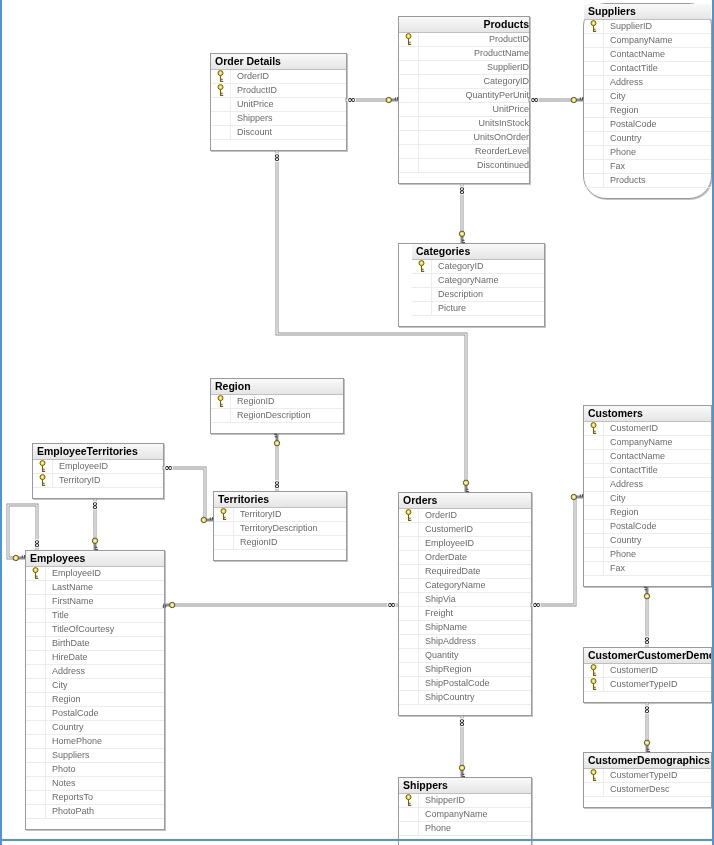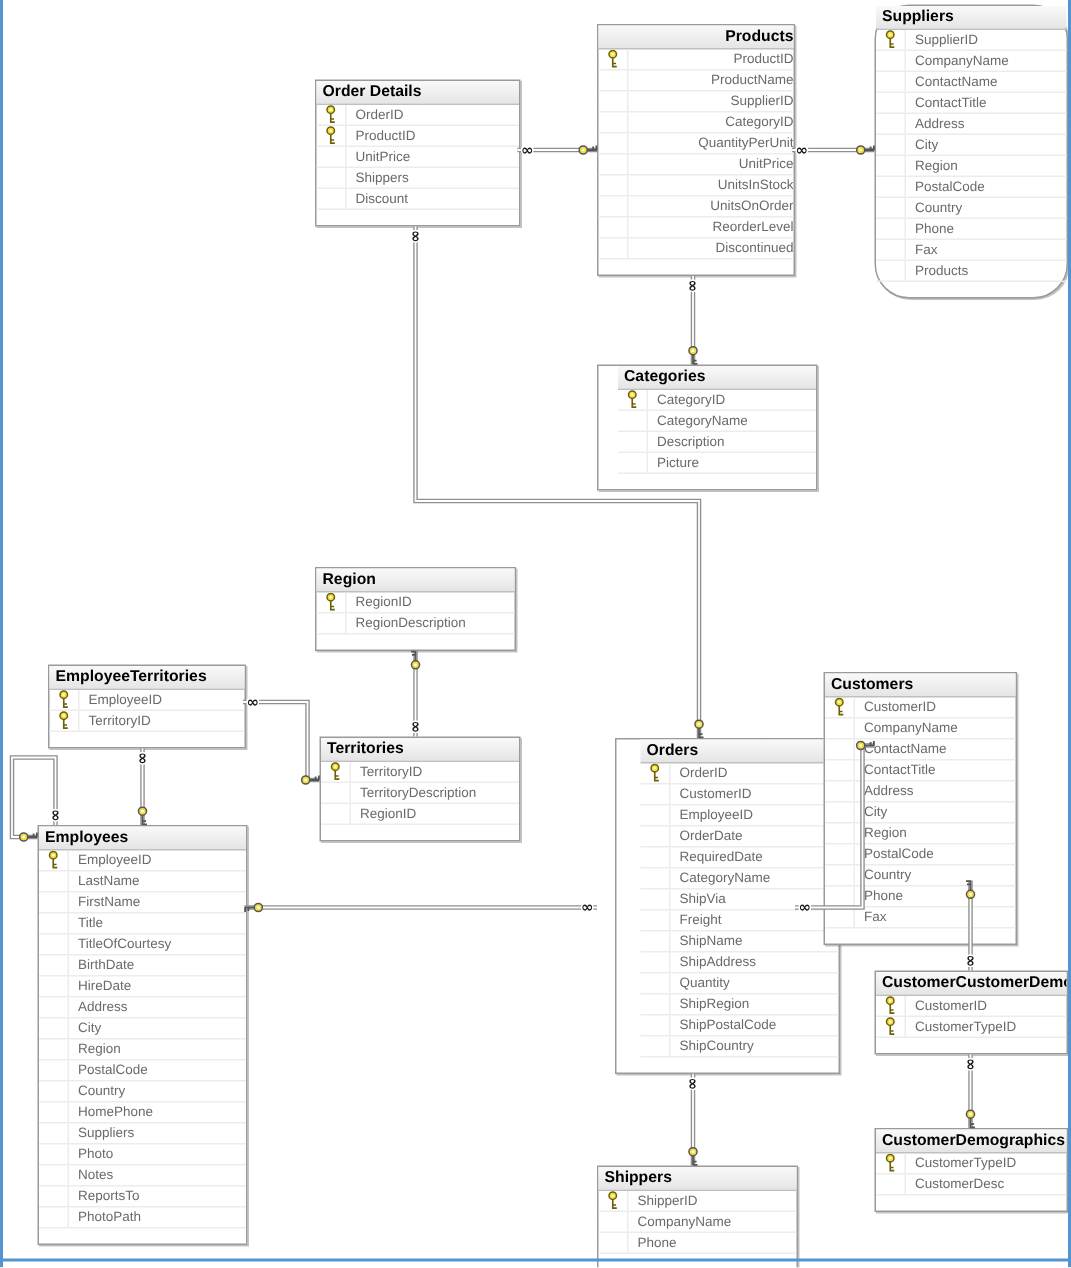--- a/index.html
+++ b/index.html
@@ -510,21 +510,21 @@
       <div class="trow">
         <span class="kcell"></span>
         <span class="fname">ReportsTo</span>
       </div>
       <div class="trow">
         <span class="kcell"></span>
         <span class="fname">PhotoPath</span>
       </div>
       <div class="tfoot"></div>
     </div>
-    <div class="tbl" style="left: 410px; top: 492px; width: 132px; padding-left: 16px;">
+    <div class="tbl" style="left: 398px; top: 492px; width: 132px;">
       <div class="tbl-title">Orders</div>
       <div class="trow">
         <span class="kcell">
           <svg width="9" height="13" viewBox="0 0 9 13">
             <circle cx="4.5" cy="3.1" r="2.5" fill="#f3df3f" stroke="#6e6008" stroke-width="1"></circle>
             <circle cx="4.5" cy="3.1" r="0.8" fill="#ffffff"></circle>
             <path d="M4.5,5.4 L4.5,12 M4.5,9.3 L6.7,9.3 M4.5,11.4 L7.2,11.4" stroke="#6e6008" stroke-width="1.1" fill="none"></path>
           </svg>
         </span>
         <span class="fname">OrderID</span>
@@ -576,21 +576,21 @@
       <div class="trow">
         <span class="kcell"></span>
         <span class="fname">ShipPostalCode</span>
       </div>
       <div class="trow">
         <span class="kcell"></span>
         <span class="fname">ShipCountry</span>
       </div>
       <div class="tfoot"></div>
     </div>
-    <div class="tbl" style="left: 549px; top: 405px; width: 127px; margin-top: 43px;">
+    <div class="tbl" style="left: 583px; top: 405px; width: 127px;">
       <div class="tbl-title">Customers</div>
       <div class="trow">
         <span class="kcell">
           <svg width="9" height="13" viewBox="0 0 9 13">
             <circle cx="4.5" cy="3.1" r="2.5" fill="#f3df3f" stroke="#6e6008" stroke-width="1"></circle>
             <circle cx="4.5" cy="3.1" r="0.8" fill="#ffffff"></circle>
             <path d="M4.5,5.4 L4.5,12 M4.5,9.3 L6.7,9.3 M4.5,11.4 L7.2,11.4" stroke="#6e6008" stroke-width="1.1" fill="none"></path>
           </svg>
         </span>
         <span class="fname">CustomerID</span>

